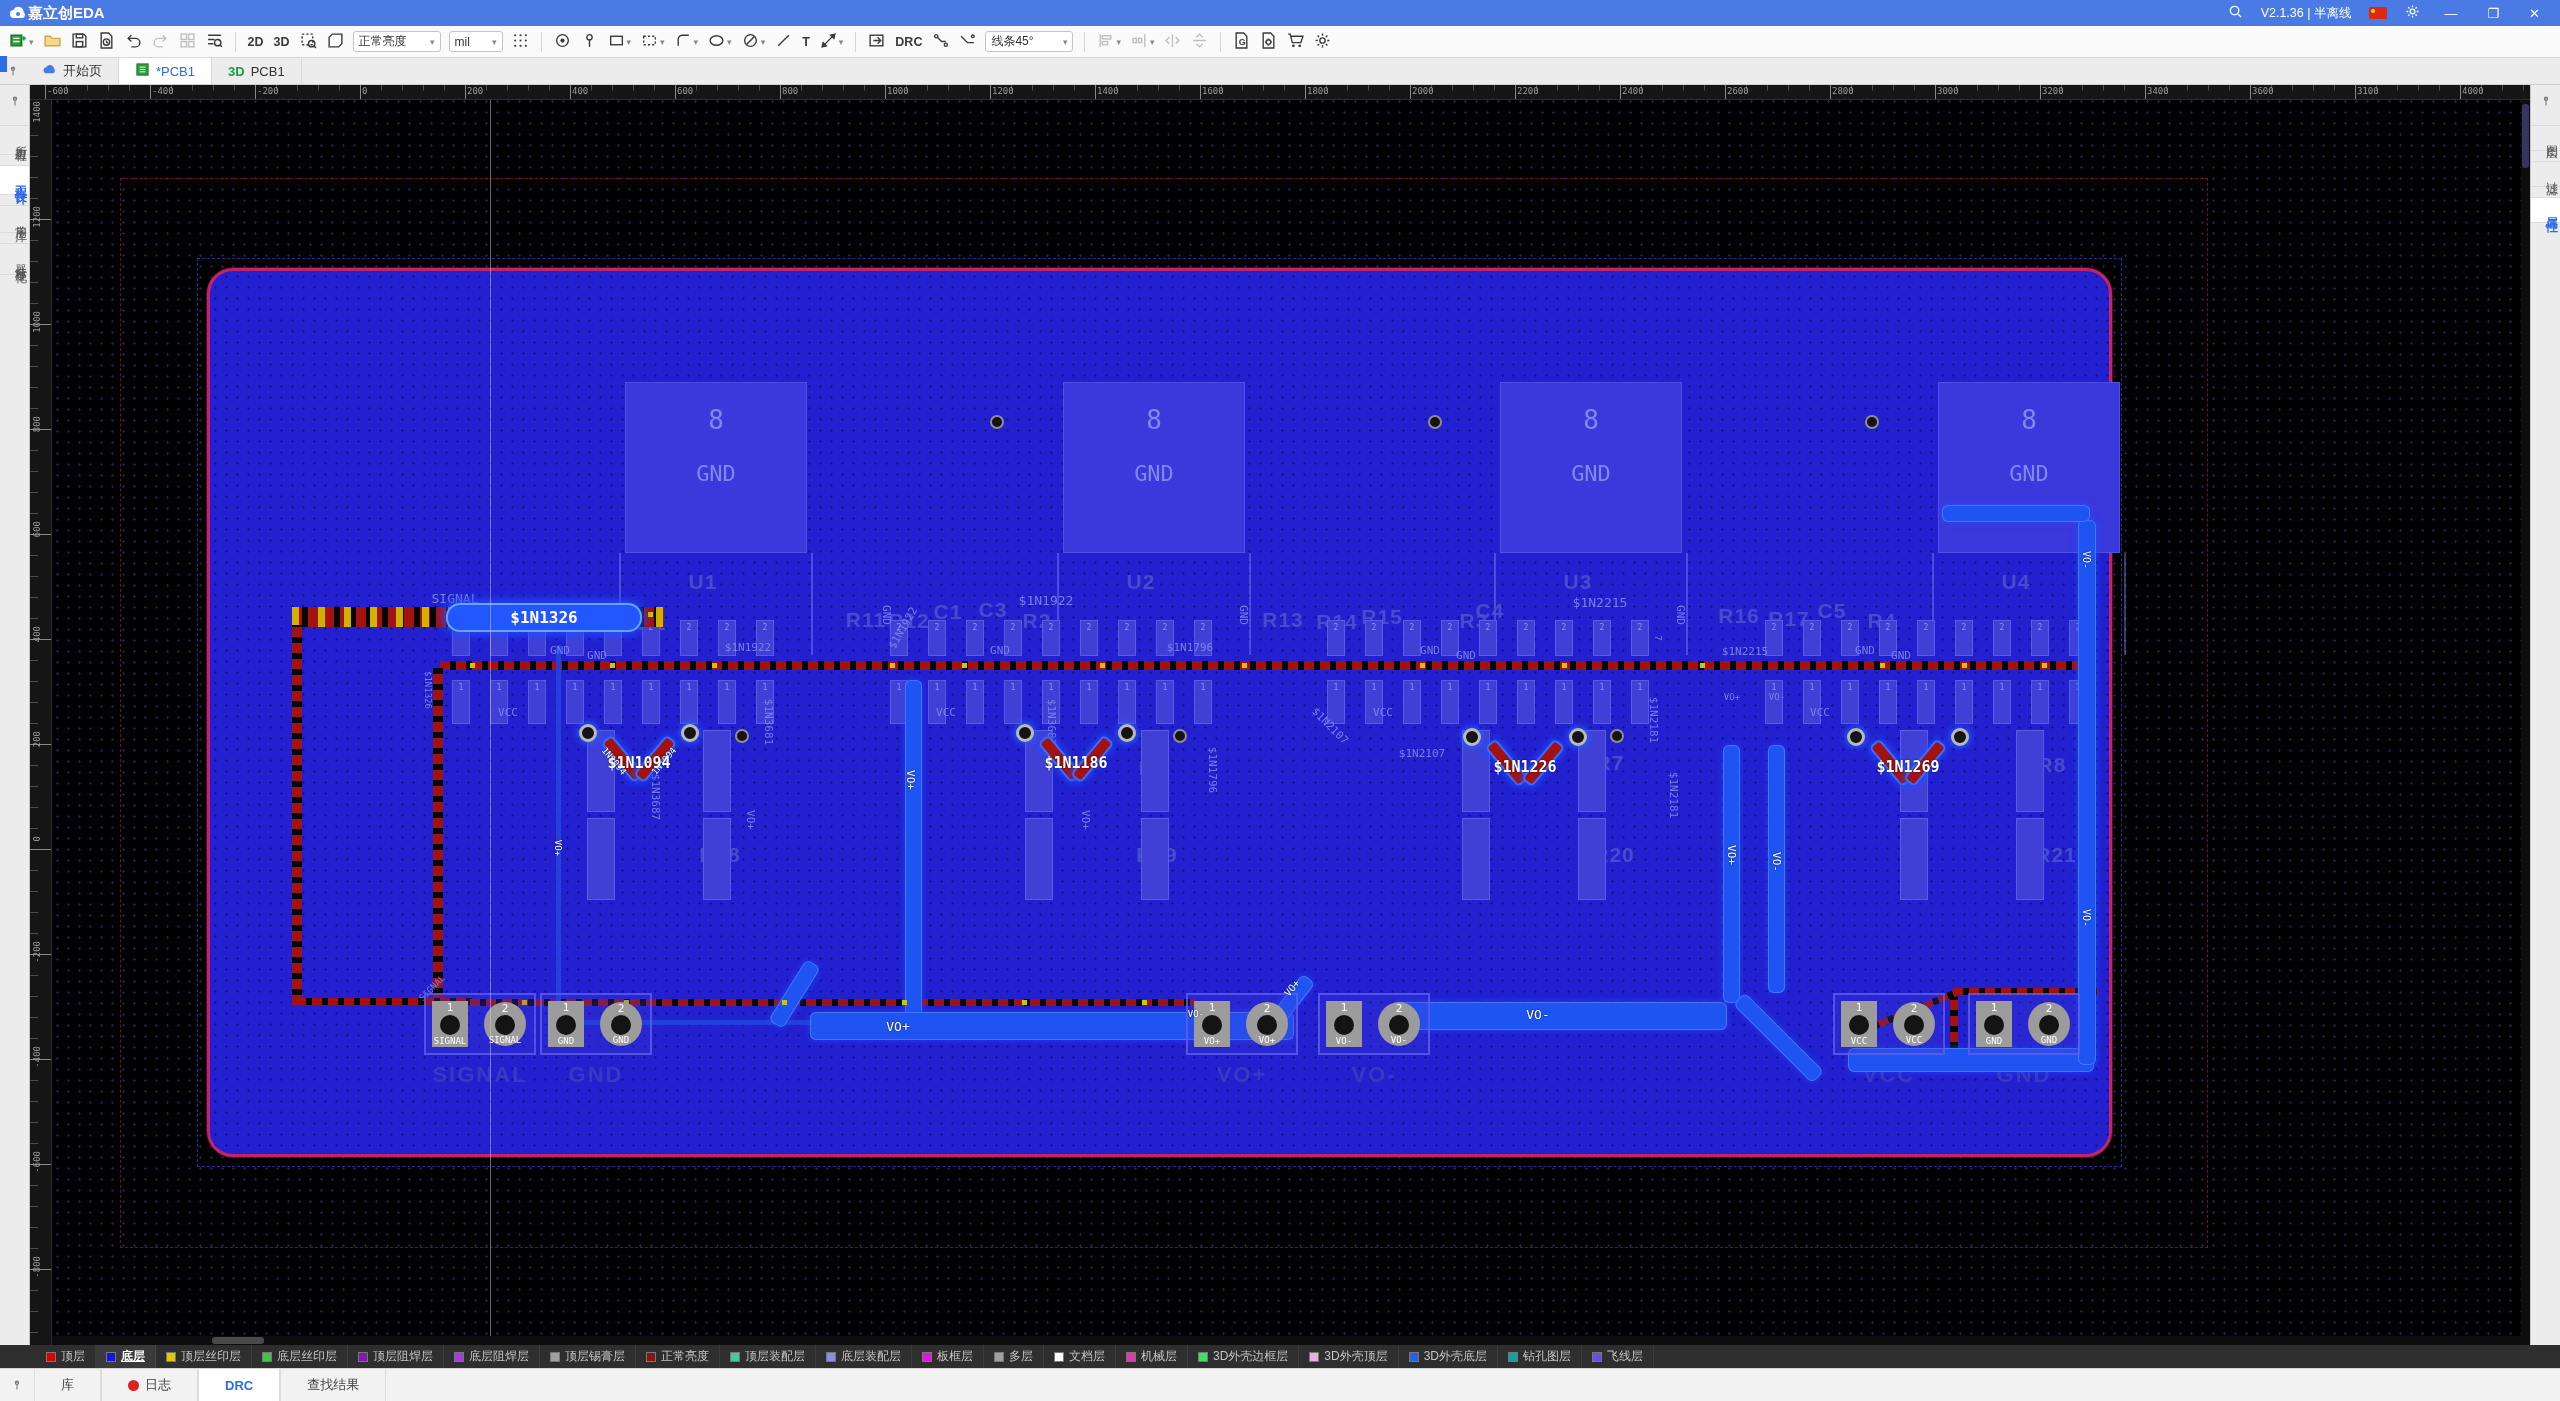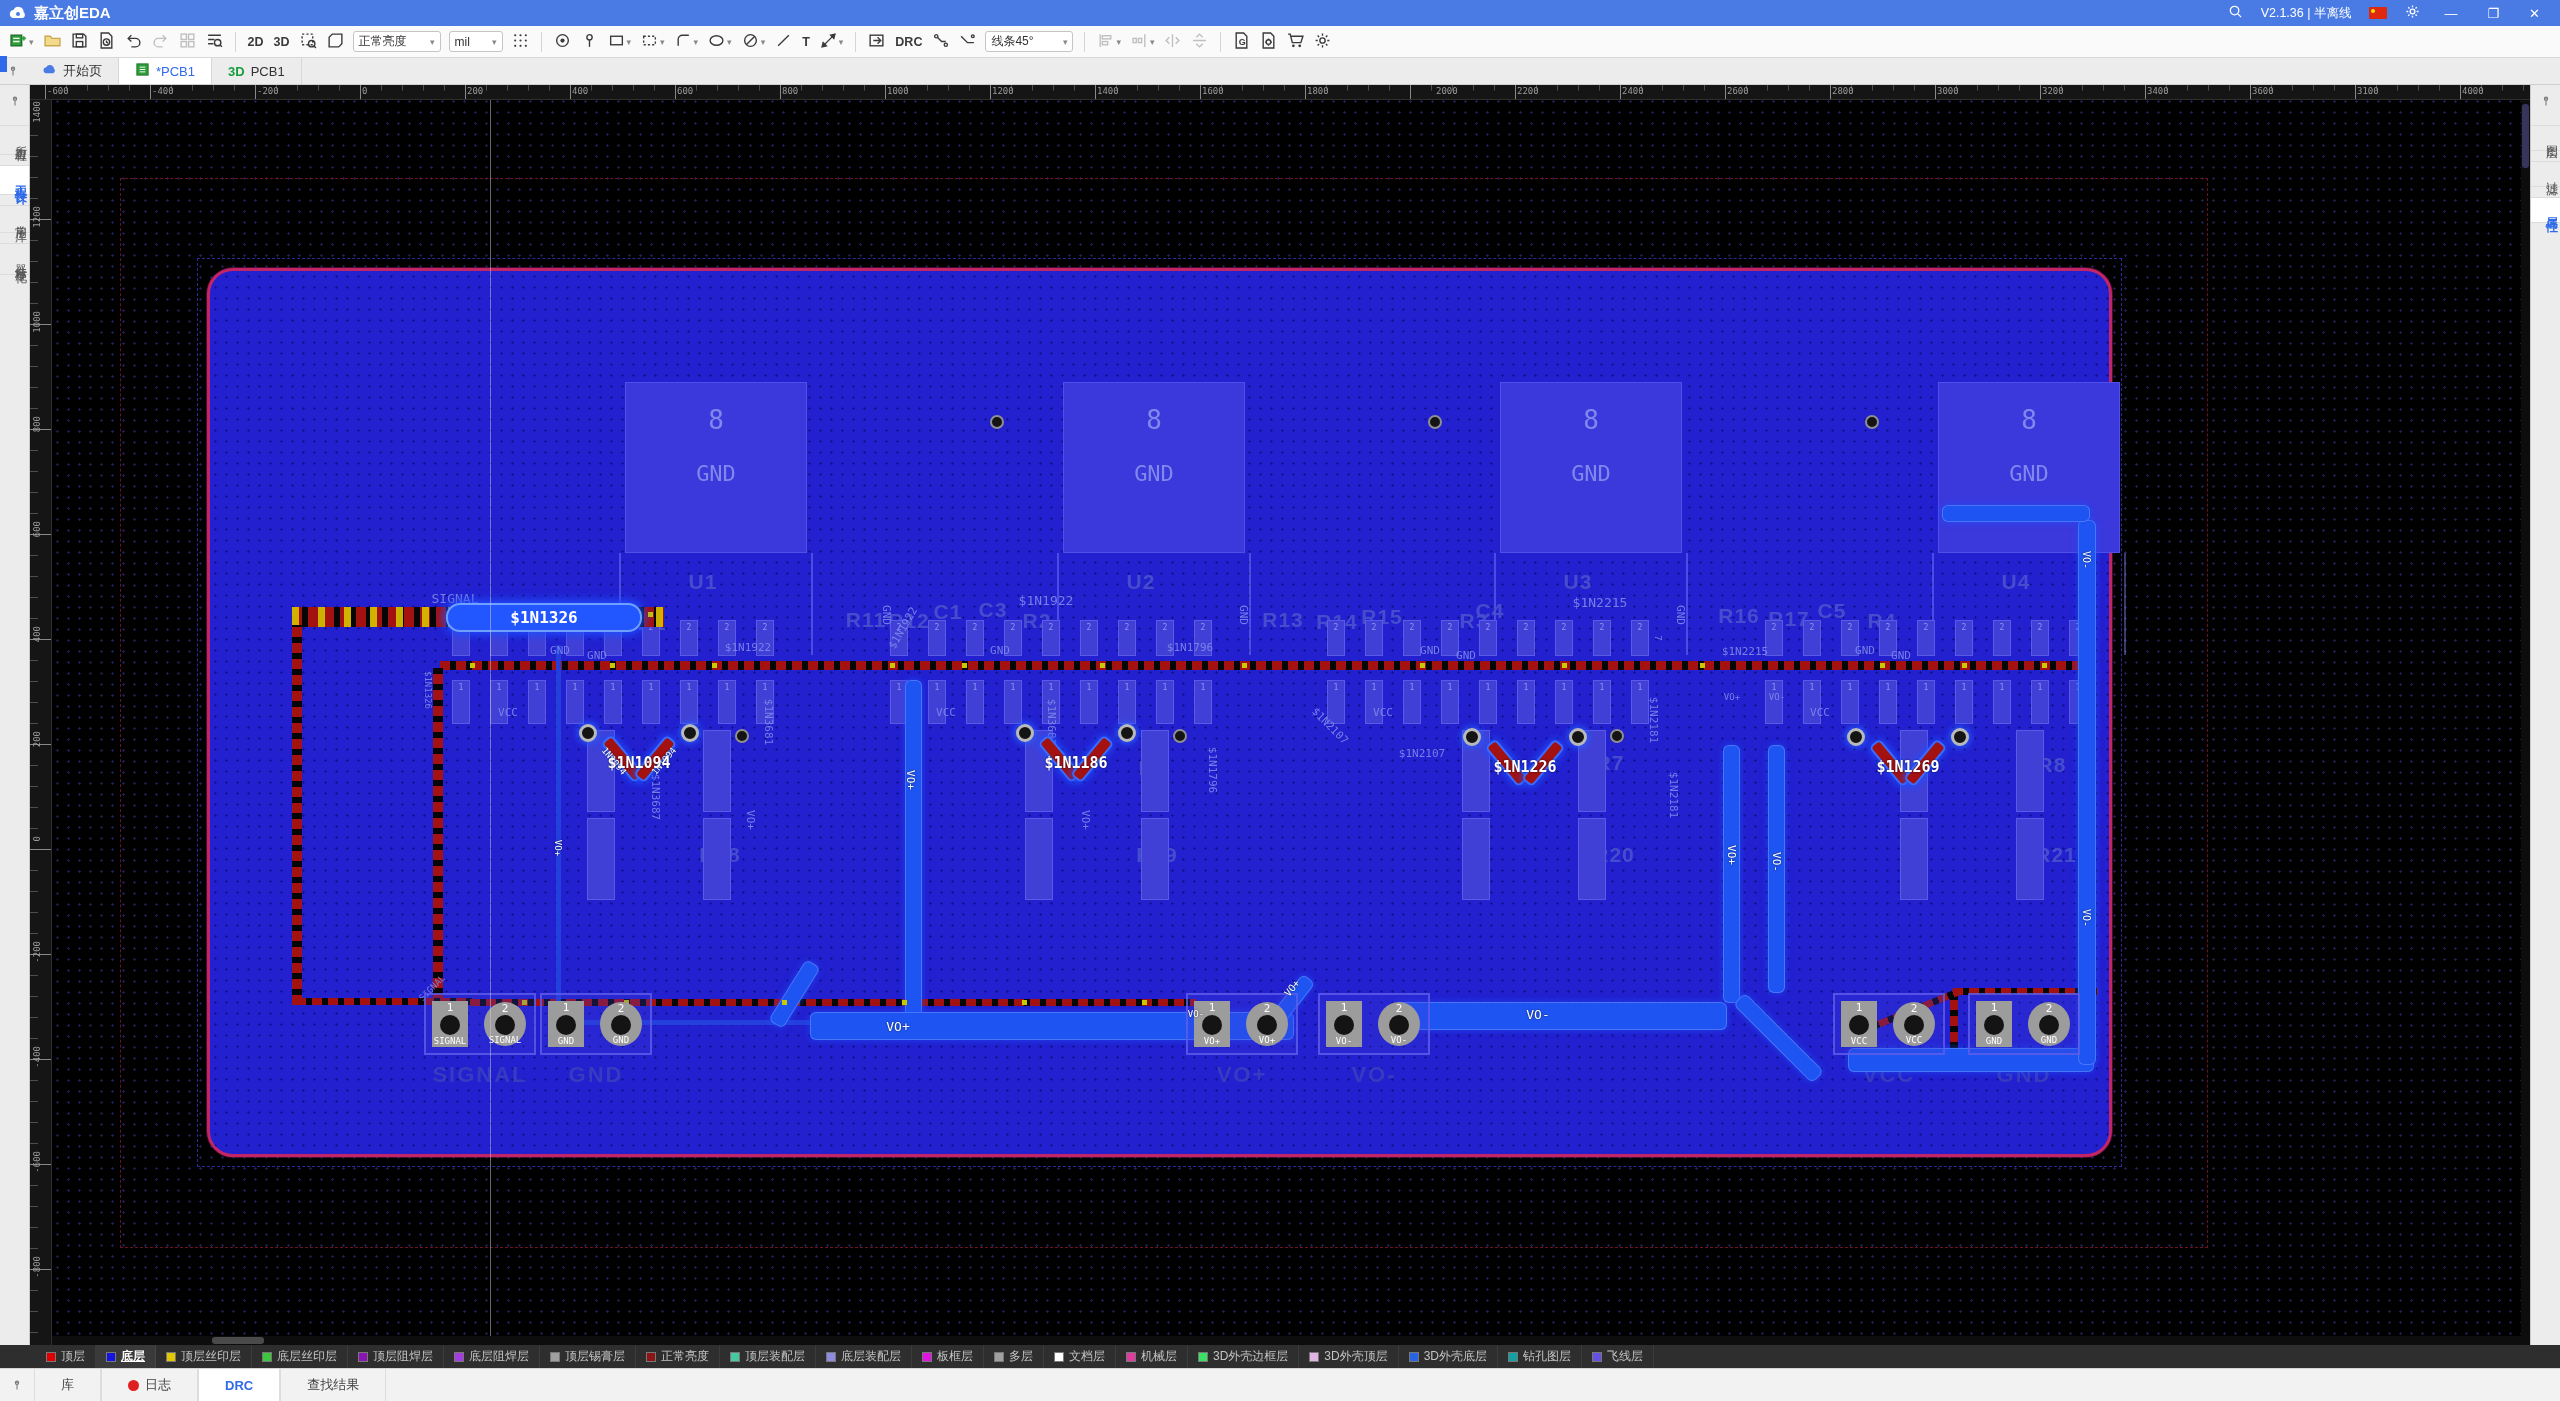--- a/index.html
+++ b/index.html
@@ -3,21 +3,21 @@
 <meta charset="utf-8">
 <style>
   * { margin:0; padding:0; box-sizing:border-box; }
   html,body { width:2560px; height:1401px; overflow:hidden; background:#000;
     font-family:"Liberation Sans","DejaVu Sans",sans-serif; }
   #app { position:relative; width:2560px; height:1401px; background:#ececec; overflow:hidden; }
 
   
   .titlebar { position:absolute; left:0; top:0; width:2560px; height:26px; background:#4a7be4;
     display:flex; align-items:center; color:#fff; z-index:100; }
-  .logo { display:flex; align-items:center; gap:6px; padding:0 10px 0 8px; font-weight:bold; font-size:15px; }
+  .logo { display:flex; align-items:center; padding:0 10px 0 8px; font-weight:bold; font-size:15px; }
   .logo svg { width:20px; height:14px; }
   .menus { display:flex; gap:4px; }
   .menu-item { padding:2px 11px; font-size:13px; cursor:default; border-radius:3px; }
   .tb-right { margin-left:auto; display:flex; align-items:center; gap:18px; padding-right:14px; font-size:12.5px; }
   .tb-right .wicon svg { width:15px; height:15px; stroke:#fff; fill:none; stroke-width:1.4; }
   .flag { width:18px; height:12px; background:#de2910; position:relative; border-radius:1px; }
   .flag::after { content:""; position:absolute; left:2px; top:2px; width:4px; height:4px; background:#ffde00; border-radius:50%; }
   .winbtn { font-size:13px; padding:0 6px; }
 
   
@@ -810,21 +810,21 @@
         <span style="left: 332px;">0</span>
         <span style="left: 437px;">200</span>
         <span style="left: 542px;">400</span>
         <span style="left: 647px;">600</span>
         <span style="left: 752px;">800</span>
         <span style="left: 857px;">1000</span>
         <span style="left: 962px;">1200</span>
         <span style="left: 1067px;">1400</span>
         <span style="left: 1172px;">1600</span>
         <span style="left: 1277px;">1800</span>
-        <span style="left: 1382px; margin-left: 24px;">2000</span>
+        <span style="left: 1382px;">2000</span>
         <span style="left: 1487px;">2200</span>
         <span style="left: 1592px;">2400</span>
         <span style="left: 1697px;">2600</span>
         <span style="left: 1802px;">2800</span>
         <span style="left: 1907px;">3000</span>
         <span style="left: 2012px;">3200</span>
         <span style="left: 2117px;">3400</span>
         <span style="left: 2222px;">3600</span>
         <span style="left: 2327px;">3100</span>
         <span style="left: 2432px;">4000</span>

